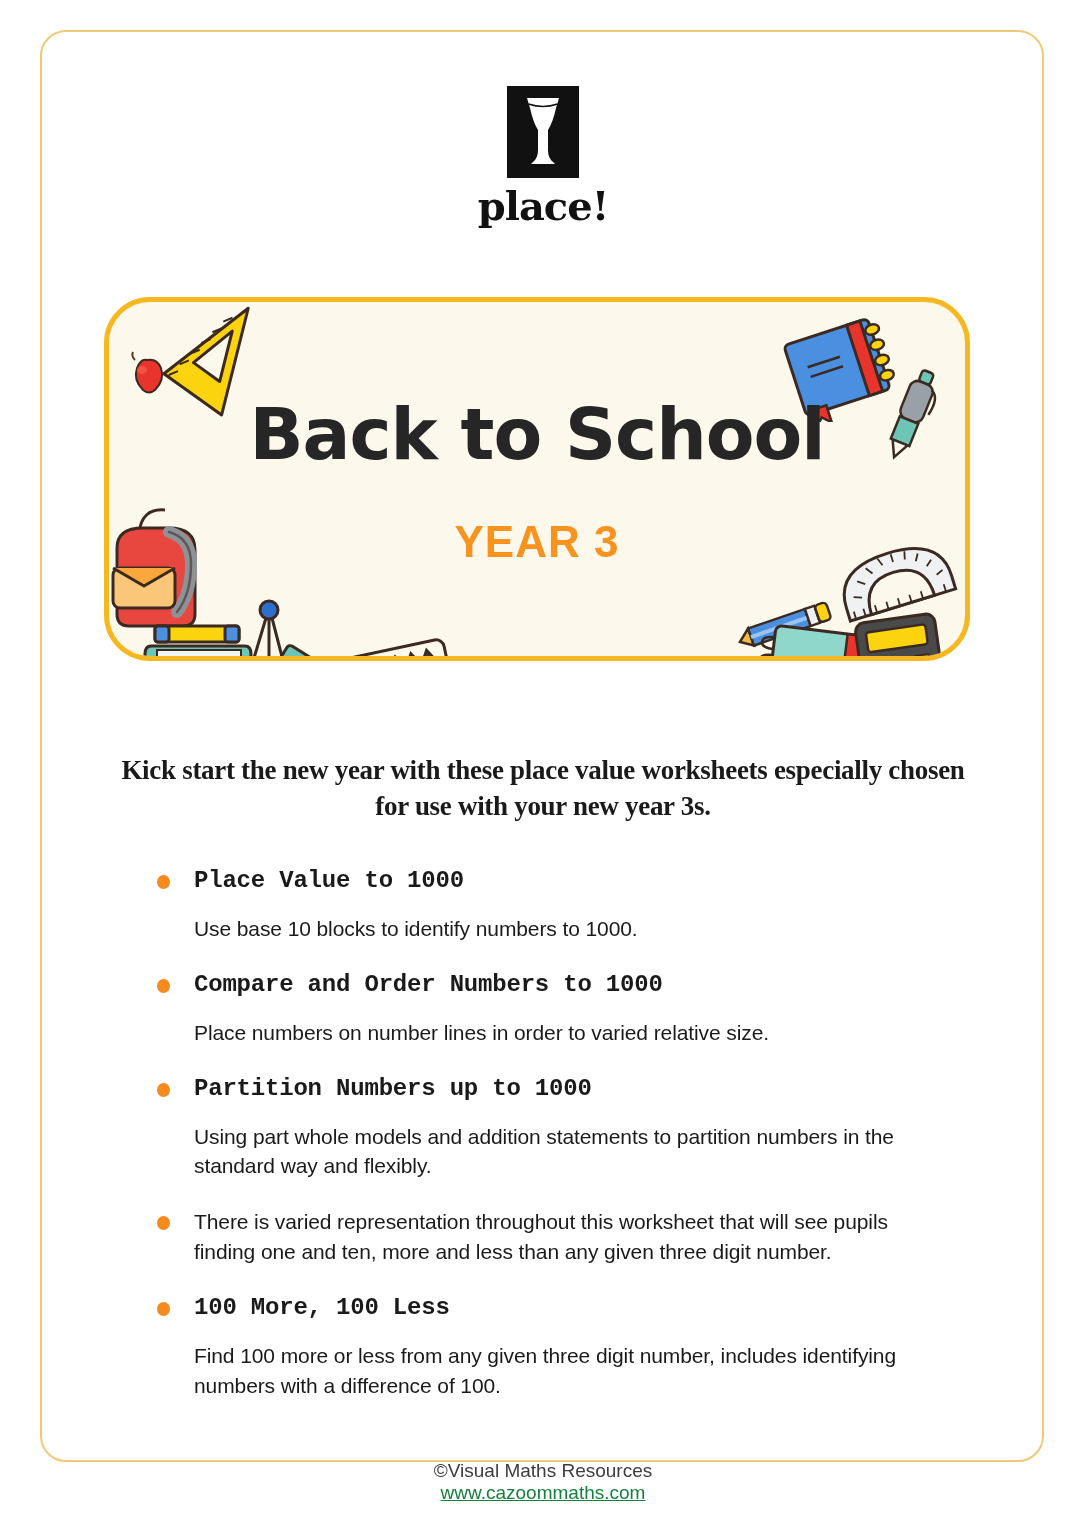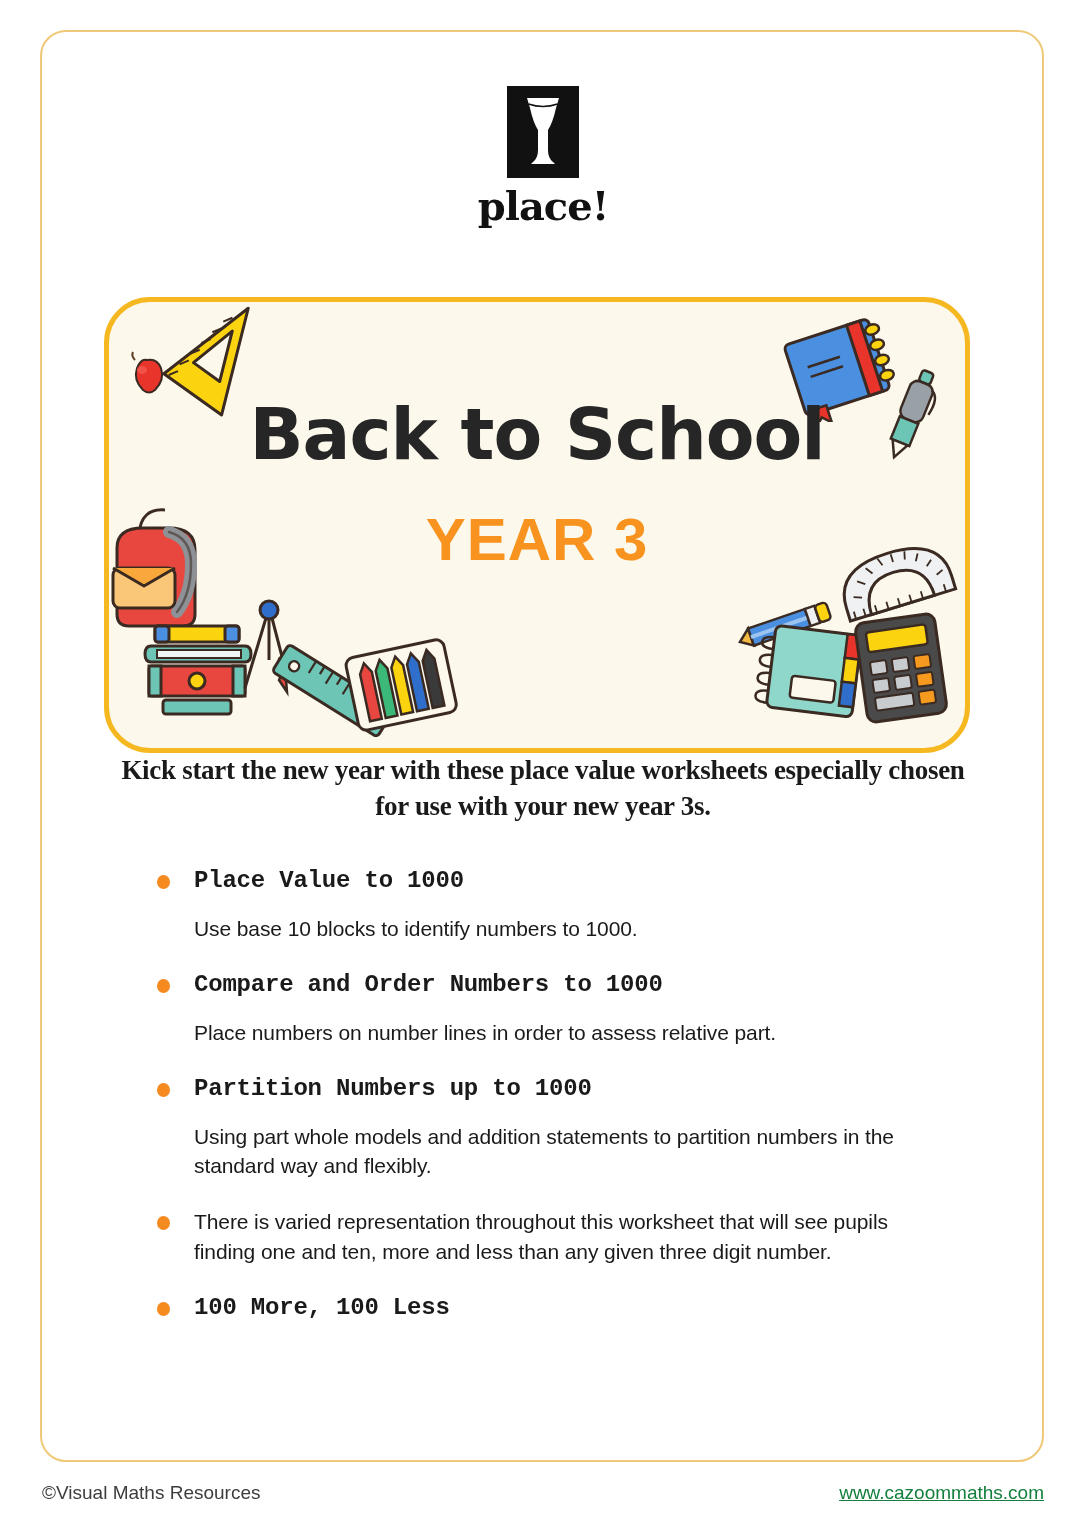--- a/index.html
+++ b/index.html
@@ -41,44 +41,44 @@
     font-size:40px;
     letter-spacing:-1px;
     color:#111111;
     line-height:1;
   }
 
   
   #hero-card{
     position:absolute;
     left:104px;top:297px;
-    width:866px;height:456px;
+    width:866px;height:364px;
     background:#FDF8EC;
     border:5px solid #F5B820;
     border-radius:46px;
     box-sizing:border-box;
     overflow:hidden;
   }
   #hero-text{
     position:absolute;left:0;right:0;top:96px;
     text-align:center;
   }
   #hero-title{
     font-family:"DejaVu Sans", sans-serif;
     font-weight:700;
     font-size:71px;
     line-height:1.05;
     color:#262626;
     letter-spacing:-1px;
   }
   #hero-subtitle{
-    margin-top:32px;
+    margin-top:44px;
     font-family:"Liberation Sans", sans-serif;
     font-weight:700;
-    font-size:60px;
+    font-size:44px;
     color:#F7931E;
     letter-spacing:1px;
   }
   .deco{position:absolute;}
 
   
   #intro{
     position:absolute;
     left:120px;right:120px;top:752px;
     text-align:center;
@@ -126,20 +126,21 @@
     max-width:760px;
   }
 
   
   #footer{
     position:absolute;
     left:42px;right:42px;bottom:32px;
     display:flex;align-items:center;justify-content:space-between;
     font-family:"Liberation Sans Narrow","Liberation Sans", sans-serif;
     font-size:19px;
+    flex-direction:column;
   }
   #footer-copyright{color:#3d3d3d;}
   #footer-link{color:#15803d;text-decoration:underline;}
 </style>
 </head>
 <body>
 
 <div id="page-frame"></div>
 
 <div id="logo-block">
@@ -373,37 +374,38 @@
 
   <div class="topic">
     <span class="topic-bullet"></span>
     <div class="topic-title">Place Value to 1000</div>
     <div class="topic-desc">Use base 10 blocks to identify numbers to 1000.</div>
   </div>
 
   <div class="topic">
     <span class="topic-bullet"></span>
     <div class="topic-title">Compare and Order Numbers to 1000</div>
-    <div class="topic-desc">Place numbers on number lines in order to assess relative part.</div>
+    <div class="topic-desc">Place numbers on number lines in order to varied relative size.</div>
   </div>
 
   <div class="topic">
     <span class="topic-bullet"></span>
     <div class="topic-title">Partition Numbers up to 1000</div>
     <div class="topic-desc">Using part whole models and addition statements to partition numbers in the standard way and flexibly.</div>
   </div>
 
   <div class="topic">
     <span class="topic-bullet"></span>
     <div class="topic-desc">There is varied representation throughout this worksheet that will see pupils finding one and ten, more and less than any given three digit number.</div>
   </div>
 
   <div class="topic">
     <span class="topic-bullet"></span>
     <div class="topic-title">100 More, 100 Less</div>
+    <div class="topic-desc">Find 100 more or less from any given three digit number, includes identifying numbers with a difference of 100.</div>
   </div>
 
 </div>
 
 <div id="footer">
   <span id="footer-copyright">©Visual Maths Resources</span>
   <a id="footer-link" href="#">www.cazoommaths.com</a>
 </div>
 
 </body></html>

